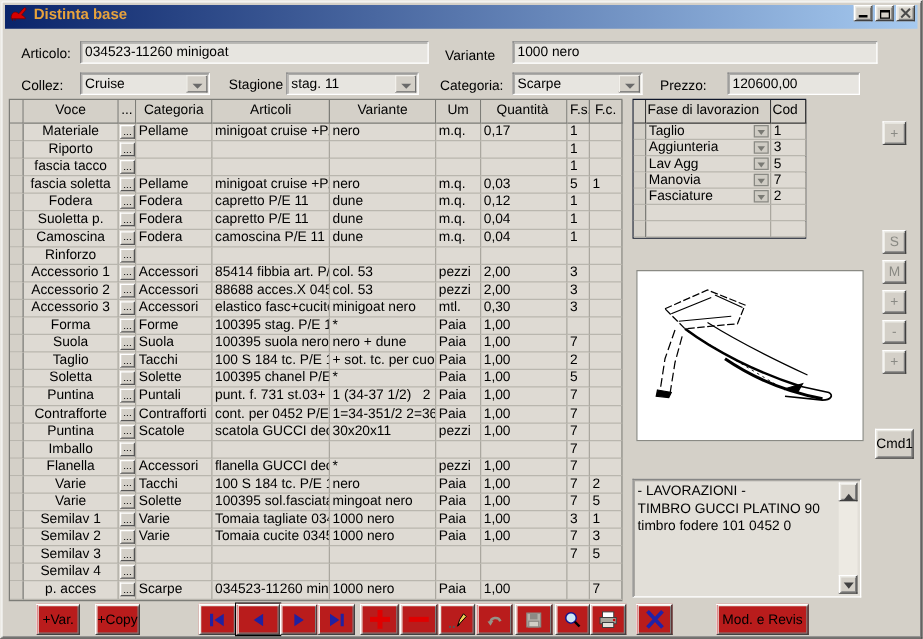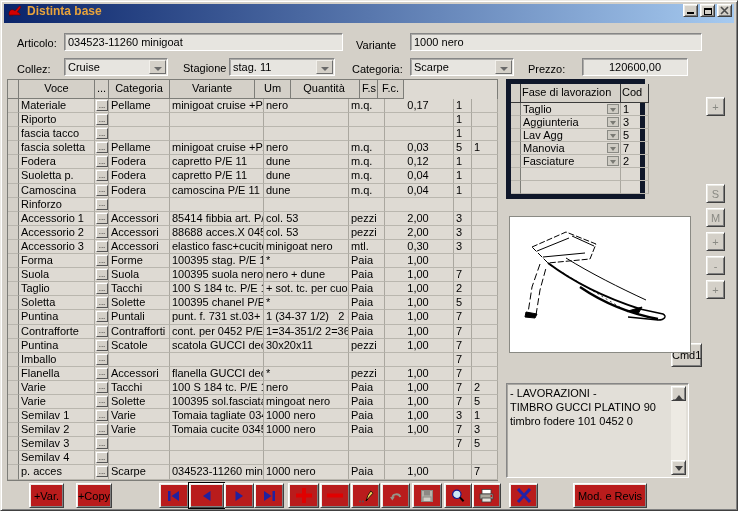--- a/index.html
+++ b/index.html
@@ -20,54 +20,54 @@
   .g-max{width:8px;height:7px;border:1px solid #000;border-top-width:2px;margin-bottom:1px;}
   
   .lbl{position:absolute;font-size:11px;color:#000;}
   .sunken{position:absolute;height:18px;background:#e7e5e0;border:1px solid;border-color:#868686 #fff #fff #868686;
           box-shadow:inset 1px 1px 0 rgba(64,64,64,.35);font-size:11px;line-height:16px;
           padding:0 3px;white-space:pre;overflow:hidden;}
   .dd{padding-right:33px;}
   .ddbtn{position:absolute;right:1px;top:1px;bottom:1px;width:17px;background:#d4d0c8;
          border:1px solid;border-color:#f2f0eb #6f6f6f #6f6f6f #f2f0eb;}
   .ddbtn::after{content:"";position:absolute;left:4px;top:6px;border:4px solid transparent;border-top:4px solid #6a6a6a;}
-  .num{text-align:center;}
+  .num{text-align:left;}
   
   .grid{position:absolute;left:6px;top:78px;width:491px;background:#dedad3;
         border:1px solid #7d7d78;font-size:11px;}
   .grow{display:flex;height:14.1px;}
   .ghead{height:19px;}
   .gcell{flex:0 0 auto;border-right:1px solid #aaa79f;border-bottom:1px solid #b9b6ae;
          overflow:hidden;white-space:pre;padding:0 2px;line-height:13px;}
   .ghead .gcell{background:#d4d0c8;border-right:1px solid #7d7d78;border-bottom:1px solid #7d7d78;
                 text-align:center;line-height:17px;}
   .sel{background:#d4d0c8;border-right:1px solid #7d7d78;}
-  .c0{width:11px;}.c1{width:76px;}.c2{width:14px;padding:0;}.c3{width:61px;}.c4{width:94px;}
+  .c0{width:11px;}.c1{width:76px;text-align:center;}.c2{width:14px;padding:0;}.c3{width:61px;}.c4{width:94px;}
   .c5{width:85px;}.c6{width:36px;}.c7{width:69px;padding-right:4px;}.c8{width:18px;}.c9{width:26px;}
   .dots{display:block;width:12px;height:11px;margin:1px 0 0 1px;padding:0;font-size:8px;line-height:6px;
         background:#d4d0c8;border:1px solid;border-color:#fff #555 #555 #fff;color:#000;}
   
   .fgrid{position:absolute;left:505px;top:78px;width:139px;background:#dedad3;
-         border:5px solid #0f172a;font-size:11px;}
+         border:1px solid #0f172a;font-size:11px;}
   .frow{display:flex;height:13px;}
   .fhead{height:19px;}
   .f0{width:10px;}.f1{width:100px;}.f2{width:28px;}
   .fgrid .gcell{line-height:12px;}
   .fgrid .ghead-cell{background:#d4d0c8;border-right:1px solid #3a3a3a;border-bottom:1px solid #3a3a3a;
                      line-height:17px;padding:0 1px;}
   .fcell{position:relative;padding-right:14px;}
   .fdd{position:absolute;right:1px;top:1px;width:12px;height:10px;background:#cfccc4;
        border:1px solid #8a8a84;padding:0;}
   .fdd::after{content:"";position:absolute;left:2px;top:3px;border:3px solid transparent;border-top:4px solid #7a7a74;}
   
   .sbtn{position:absolute;left:705px;width:19px;height:19px;background:#d4d0c8;
         border:1px solid;border-color:#fff #404040 #404040 #fff;
         box-shadow:inset 1px 1px 0 #ecebe5, inset -1px -1px 0 #808080;
         color:#8a8a84;font-size:11px;line-height:16px;text-align:center;padding:0;}
-  .cmd1{position:absolute;left:670px;top:342px;width:31px;height:24px;background:#d4d0c8;
+  .cmd1{position:absolute;left:699px;top:342px;width:31px;height:24px;background:#d4d0c8;
         border:1px solid;border-color:#fff #404040 #404040 #fff;
         box-shadow:inset 1px 1px 0 #ecebe5, inset -1px -1px 0 #808080;
         font-size:11px;color:#000;padding:0;}
   .shoebox{position:absolute;left:508px;top:215px;width:182px;height:137px;background:#fff;
            border:1px solid #8a8a84;}
   .lavbox{position:absolute;left:505px;top:382px;width:183px;height:95px;background:#e2dfd8;
           border:1px solid;border-color:#868686 #fff #fff #868686;
           box-shadow:inset 1px 1px 0 rgba(64,64,64,.35);}
   .lavtext{position:absolute;left:3px;top:2px;right:20px;bottom:2px;font-size:11px;line-height:14px;
            overflow:hidden;white-space:pre;}
@@ -130,20 +130,21 @@
   <div class="sunken dd" style="left:409px;top:57px;width:104px"><span>Scarpe</span><span class="ddbtn"></span></div>
   <span class="lbl" style="left:527px;top:62px">Prezzo:</span>
   <div class="sunken num" style="left:581px;top:57px;width:106px">120600,00</div>
 
   <div class="grid" id="bom-grid">
       <div class="grow ghead">
         <div class="gcell c0"></div>
         <div class="gcell c1">Voce</div>
         <div class="gcell c2">...</div>
         <div class="gcell c3">Categoria</div>
+        <div class="gcell c4">Articoli</div>
         <div class="gcell c5">Variante</div>
         <div class="gcell c6">Um</div>
         <div class="gcell c7">Quantità</div>
         <div class="gcell c8">F.s.</div>
         <div class="gcell c9">F.c.</div>
       </div>
       <div class="grow">
         <div class="gcell c0 sel"></div>
         <div class="gcell c1">Materiale</div>
         <div class="gcell c2"><button class="dots">...</button></div>

